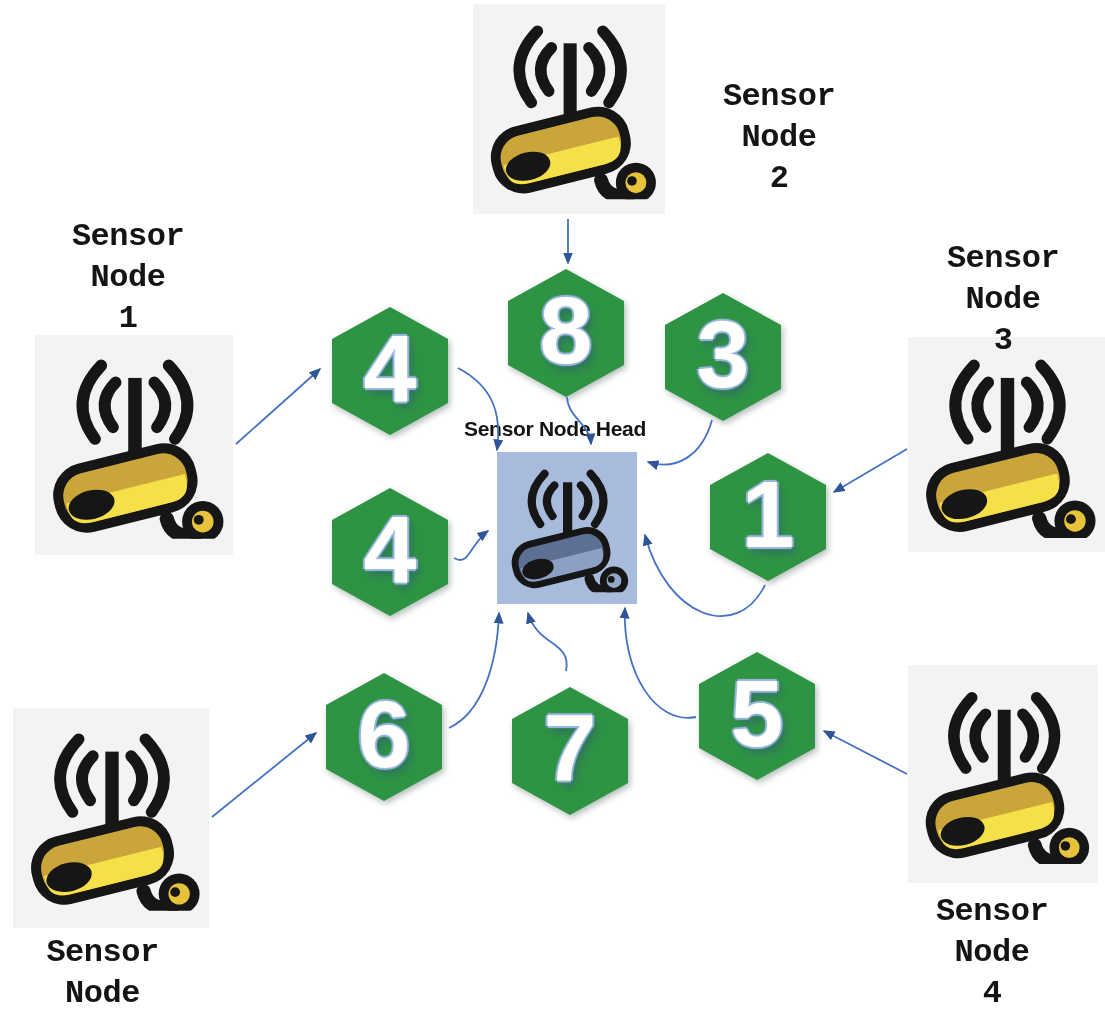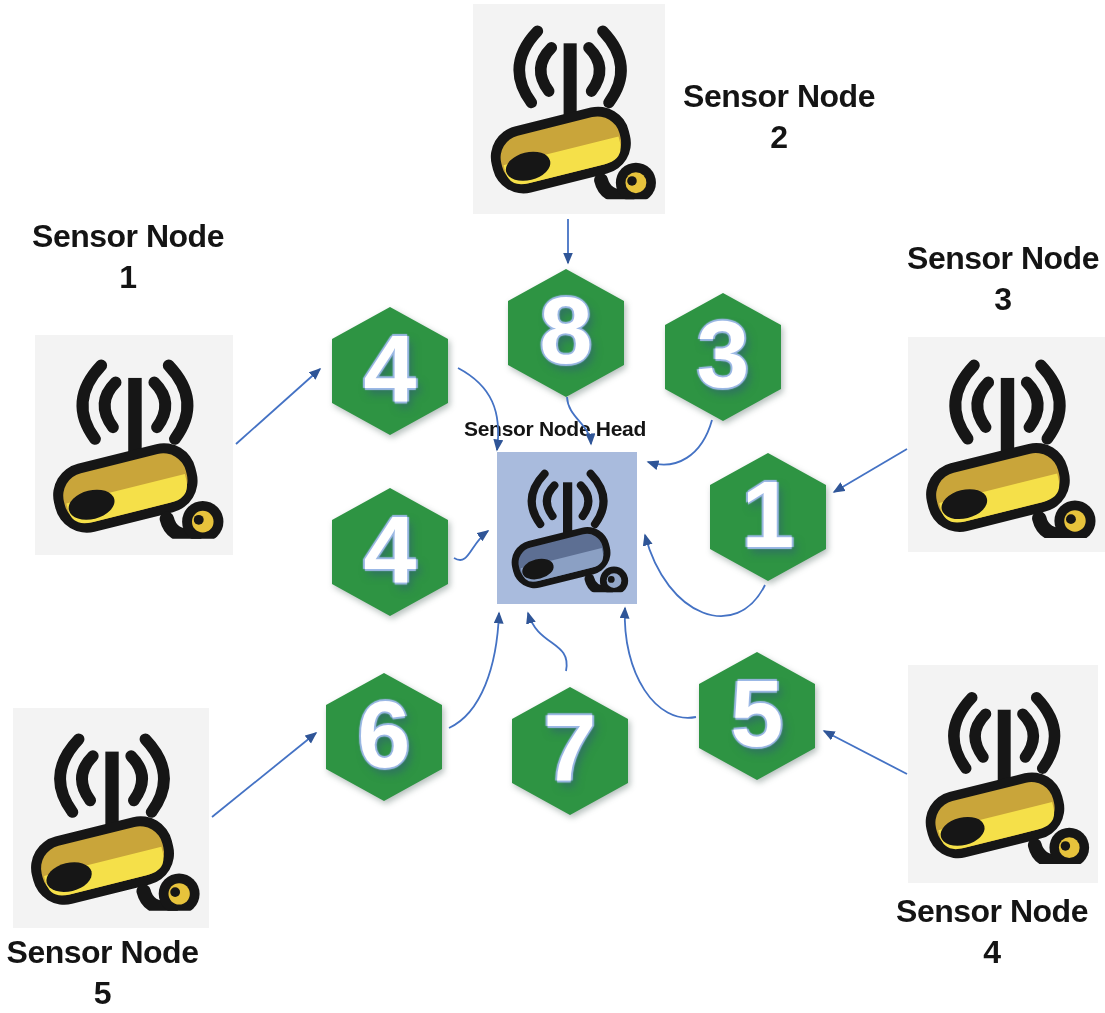--- a/index.html
+++ b/index.html
@@ -12,21 +12,21 @@
   .head-box { position:absolute; left:497px; top:452px; width:140px; height:152px;
               background:var(--head-bg,#a9bbdd); display:flex; align-items:center; justify-content:center; }
   .head-box svg.camera { width:90%; height:90%; }
 
   .camera-yellow { --cam-top:var(--camera-yellow-top,#c9a53a); --cam-front:var(--camera-yellow-front,#f5e049); --cam-wheel:var(--camera-yellow-wheel,#e7c33c); }
   .camera-head   { --cam-top:var(--head-camera-top,#5d6f93); --cam-front:var(--head-camera-front,#8ba0c4); --cam-wheel:var(--head-camera-wheel,#93a7c9); }
 
   
   .node-label { position:absolute; width:205px; text-align:center; font-weight:bold;
                 font-size:32px; line-height:41px; color:var(--label-color,#141414); letter-spacing:-0.5px; }
-  .node-label span { display:block; }
+  .node-label span { display:block;font-family:Liberation Mono, monospace; }
   .head-label { position:absolute; left:455px; top:417px; width:200px; text-align:center;
                 font-weight:bold; font-size:21px; color:var(--label-color,#141414); letter-spacing:-0.3px; }
 
   
   .hex-wrap { position:absolute; width:116px; height:128px; filter:drop-shadow(2px 3px 3px rgba(40,70,60,.35)); }
   .hex { width:100%; height:100%; display:flex; align-items:center; justify-content:center;
          clip-path:polygon(50% 0,100% 25%,100% 75%,50% 100%,0 75%,0 25%);
          background:var(--hex-green,#2e9443); }
   .hex span { font-size:95px; font-weight:bold; color:var(--number-color,#ffffff); line-height:1; padding-bottom:6px;
               text-shadow: 0 0 3px #9db9e6, -2px 0 1px #9db9e6, 2px 0 1px #9db9e6,

